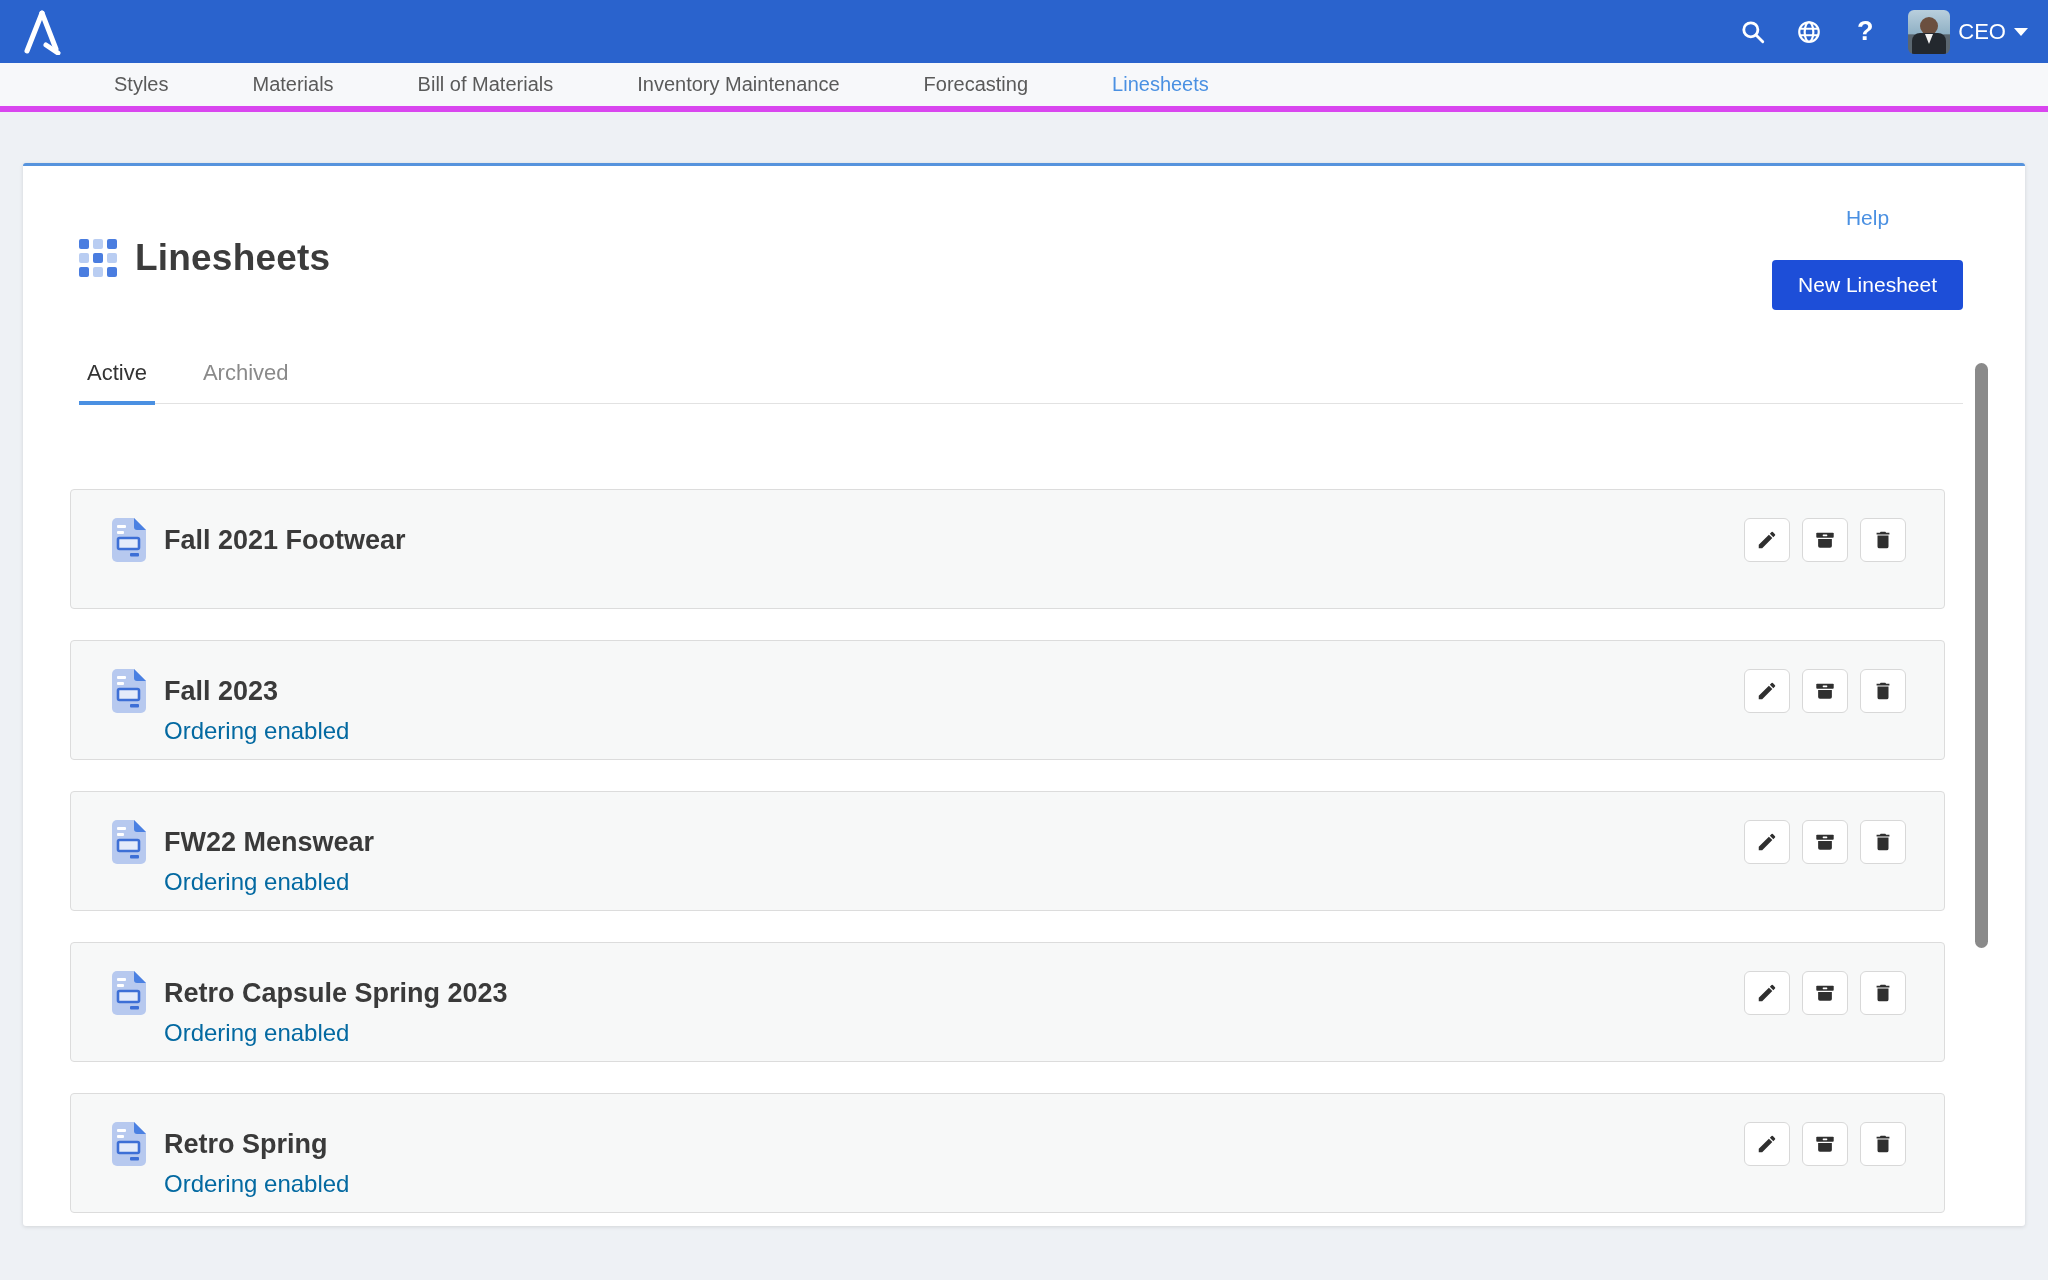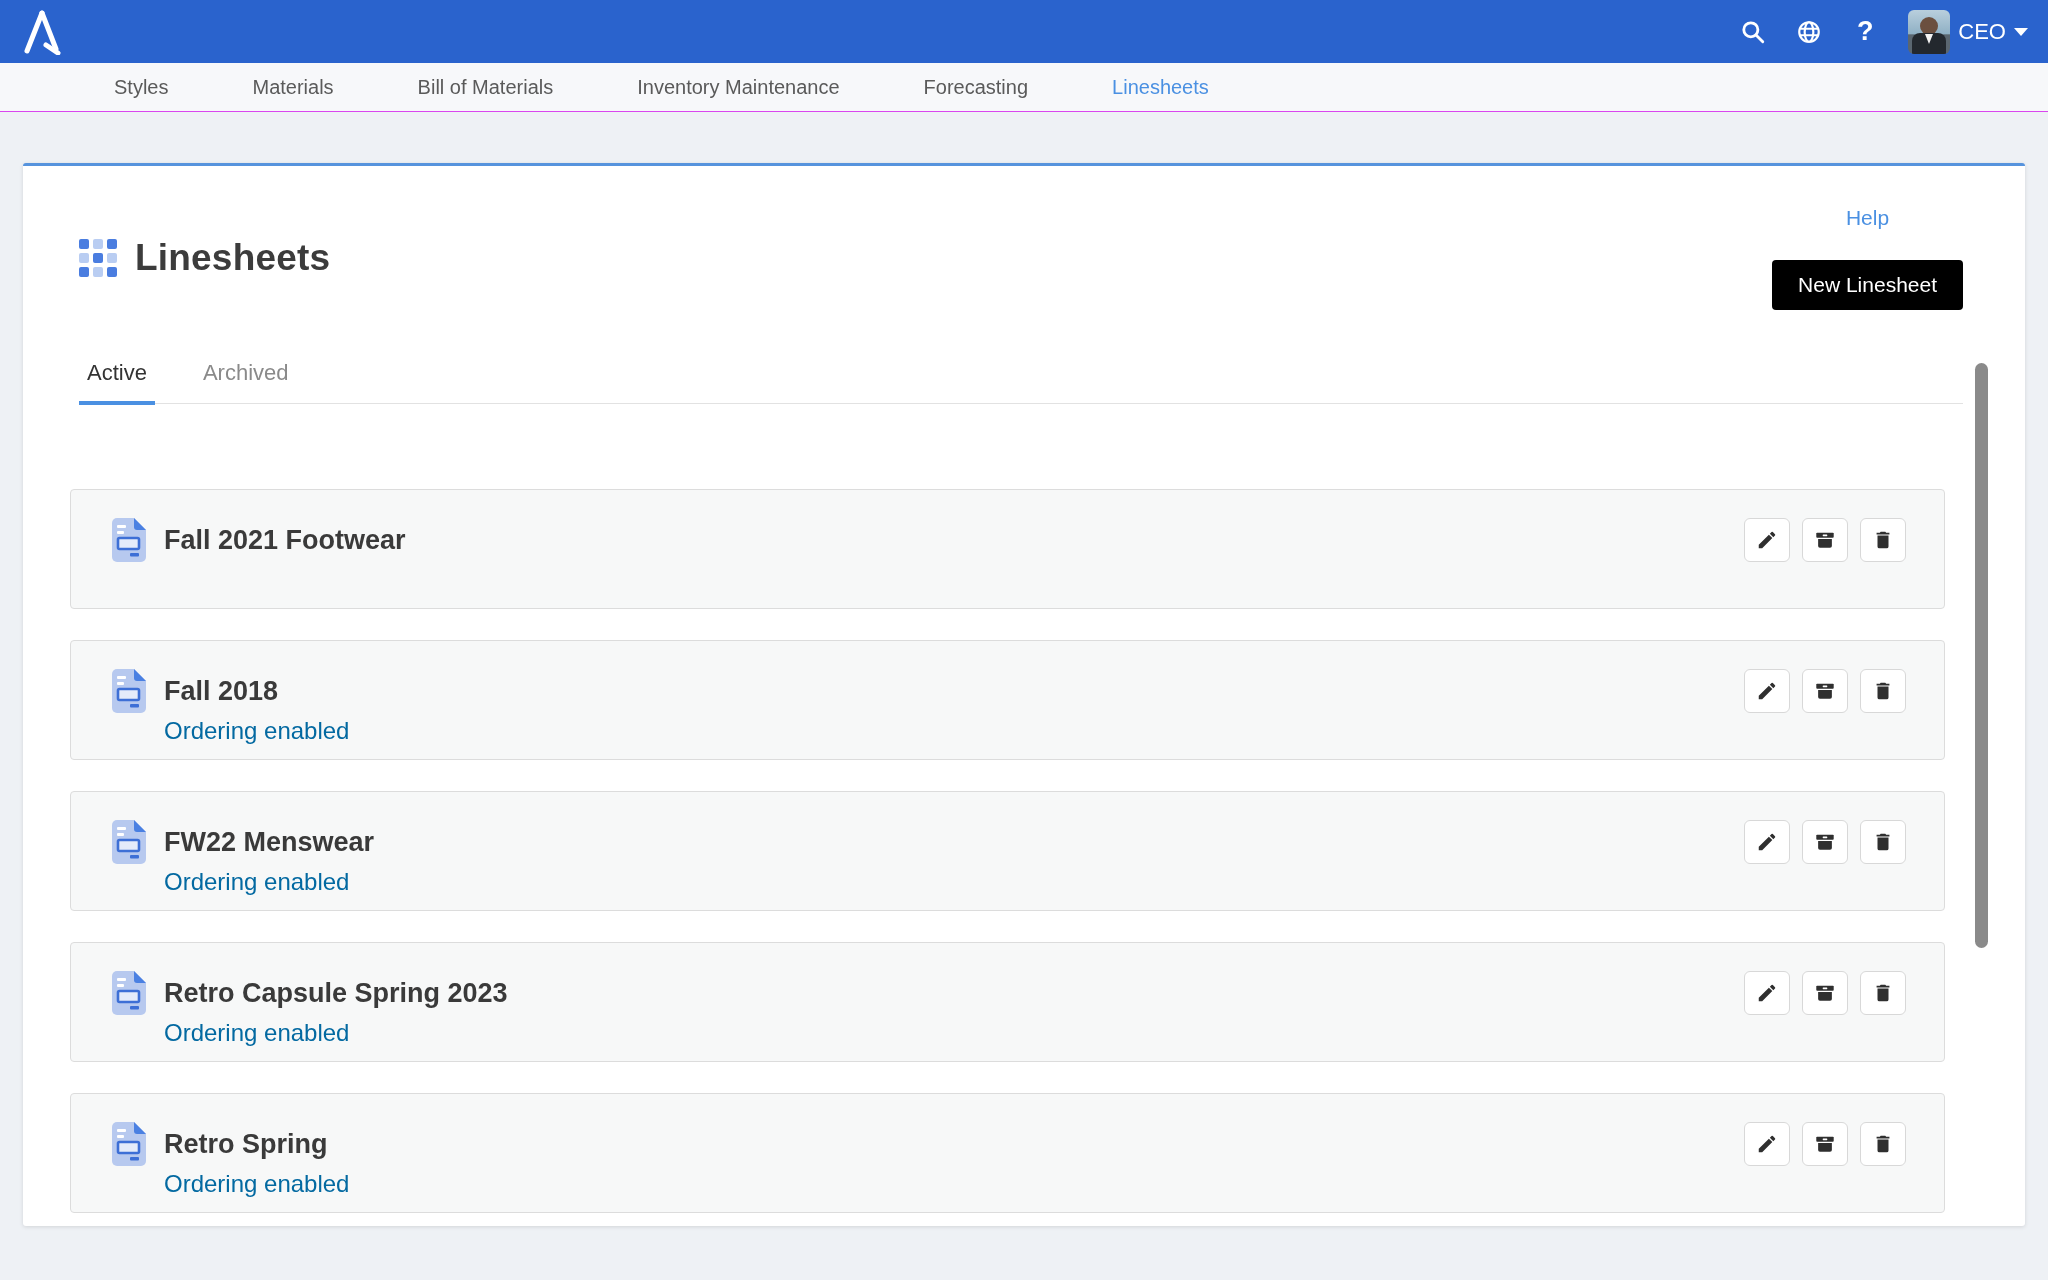--- a/index.html
+++ b/index.html
@@ -19,35 +19,35 @@
   .avatar { width:42px; height:44px; border-radius:6px; overflow:hidden; position:relative;
             background:linear-gradient(180deg,#b9cfdd 0%,#8fb0c4 55%,#5a6670 56%); }
   .avatar .head { position:absolute; left:12px; top:7px; width:18px; height:18px; border-radius:50%; background:#6b4f3f; }
   .avatar .body { position:absolute; left:4px; top:23px; width:34px; height:21px; border-radius:8px 8px 0 0; background:#23282e; }
   .avatar .shirt { position:absolute; left:17px; top:24px; width:0; height:0;
                    border-left:4px solid transparent; border-right:4px solid transparent; border-top:10px solid #f2f2f2; }
   .user-label { font-size:22px; color:#fff; }
   .caret { width:0; height:0; border-left:7px solid transparent; border-right:7px solid transparent; border-top:8px solid #fff; }
 
   
-  .subnav { height:49px; background:#f7f8fa; display:flex; align-items:center; padding-left:72px; border-bottom:1px solid #d946ef; }
+  .subnav { height:49px; background:#f7f8fa; display:flex; align-items:center; padding-left:72px; border-bottom:6px solid #d946ef; }
   .subnav-item { font-size:20px; color:#5a5a5a; padding:0 42px; cursor:pointer; }
   .subnav-item.active { color:#4a90e2; }
 
   
   .page { padding:51px 23px; }
   .card { background:#fff; border-top:3px solid #5693dd; border-radius:3px; height:1063px;
           box-shadow:0 1px 4px rgba(0,0,0,.12); position:relative; overflow:hidden; }
   .card-header { display:flex; align-items:center; justify-content:space-between; padding:40px 62px 0 56px; }
   .title-wrap { display:flex; align-items:center; gap:18px; }
   .grid-icon { width:38px; height:38px; display:block; }
   .page-title { font-size:37px; font-weight:bold; color:#3c3c3c; letter-spacing:.2px; }
   .header-actions { display:flex; align-items:center; gap:30px;flex-direction:column; }
   .help-link { font-size:21px; color:#4a90e2; text-decoration:none; cursor:pointer; }
-  .new-btn { background:#000000; color:#fff; font-size:21px; border:none; border-radius:4px;
+  .new-btn { background:#1d4ed8; color:#fff; font-size:21px; border:none; border-radius:4px;
              padding:13px 26px; cursor:pointer; font-family:inherit; }
 
   
   .tabs { display:flex; gap:40px; margin:50px 62px 0 56px; border-bottom:1px solid #e2e2e2; }
   .tab { font-size:22px; color:#8a8a8a; padding:0 8px 17px 8px; cursor:pointer; position:relative; }
   .tab.active { color:#333; }
   .tab.active::after { content:""; position:absolute; left:0; right:0; bottom:-2px; height:4px; background:#4a90e2; }
 
   
   .list { padding:85px 80px 0 47px; height:847px; overflow:hidden; }
@@ -180,21 +180,21 @@
   <div class="row">
     <svg class="doc-icon" viewBox="0 0 40 48">
       <path d="M3 7 a5 5 0 0 1 5 -5 h17 l12 12 v27 a5 5 0 0 1 -5 5 h-24 a5 5 0 0 1 -5 -5 z" fill="#b7c9ef"></path>
       <path d="M25 2 l12 12 h-9 a3 3 0 0 1 -3 -3 z" fill="#4a80e2"></path>
       <rect x="8" y="9" width="9" height="3" rx="1" fill="#fff"></rect>
       <rect x="8" y="15" width="7" height="3" rx="1" fill="#fff"></rect>
       <rect x="9" y="22" width="21" height="11" rx="1.5" fill="#e4ebfa" stroke="#3d6fd6" stroke-width="2.6"></rect>
       <rect x="21" y="37" width="9" height="3.5" rx="1" fill="#3d6fd6"></rect>
     </svg>
     <div class="row-text">
-      <div class="row-title">Fall 2018</div>
+      <div class="row-title">Fall 2023</div>
       <div class="row-status">Ordering enabled</div>
     </div>
     <div class="row-actions">
       <button class="action-btn">
         <svg viewBox="0 0 24 24">
           <path d="M3 17.25V21h3.75L17.81 9.94l-3.75-3.75L3 17.25zM20.71 7.04a1 1 0 0 0 0-1.41l-2.34-2.34a1 1 0 0 0-1.41 0l-1.83 1.83 3.75 3.75 1.83-1.83z"></path>
         </svg>
       </button>
       <button class="action-btn">
         <svg viewBox="0 0 24 24">

